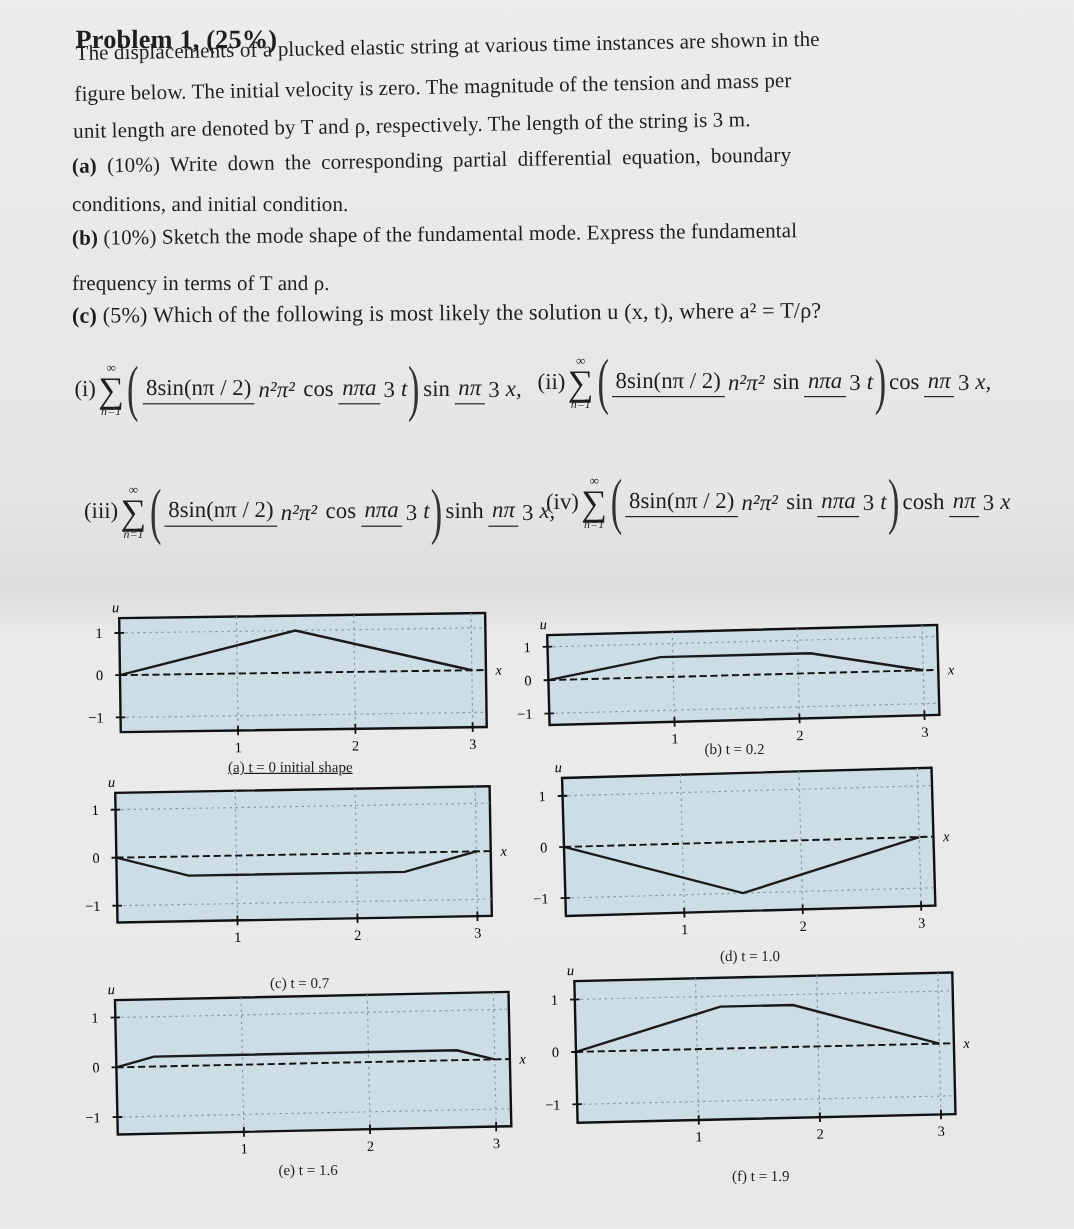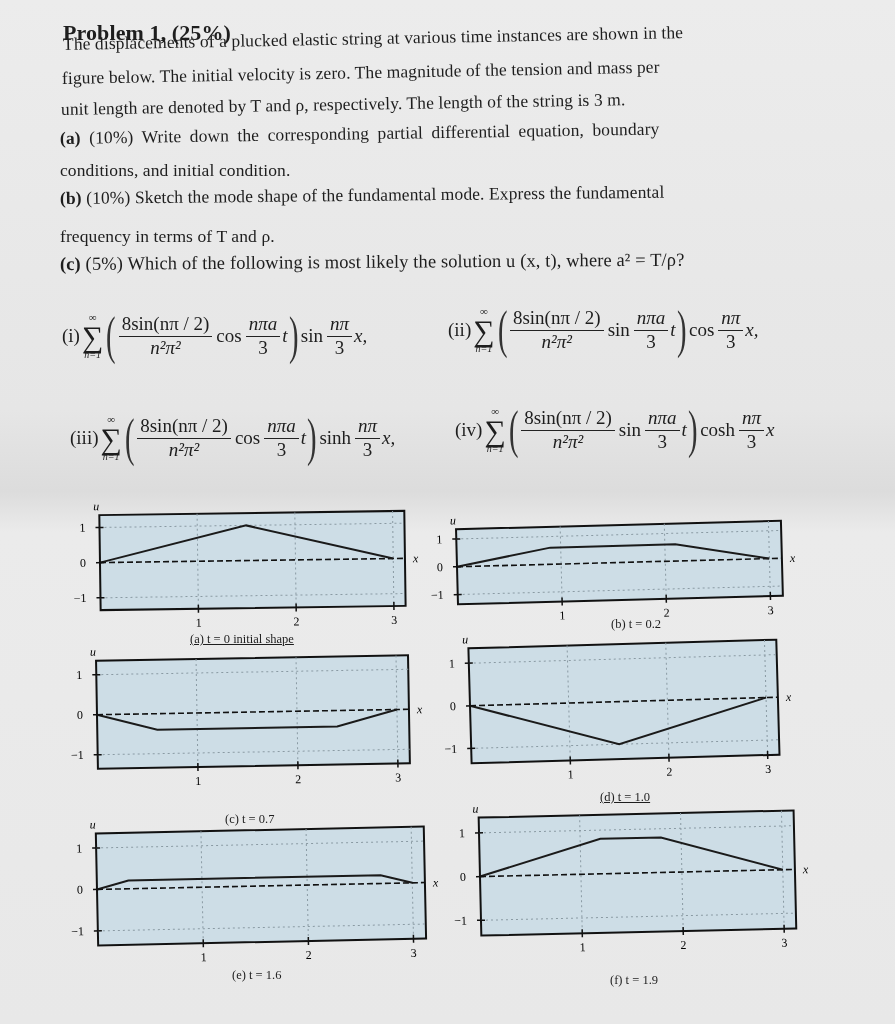--- a/index.html
+++ b/index.html
@@ -8,21 +8,21 @@
     background: linear-gradient(180deg, #ececec 0%, #e6e6e6 40%, #dcdcdc 48%, #ebebeb 52%, #e8e8e8 100%);
     font-family: "Liberation Serif", "DejaVu Serif", serif;
     color:#1e1e1e;
   }
   .text-block { position:absolute; left:60px; top:0; width:780px; }
   .line { position:absolute; font-size:17.5px; white-space:nowrap; letter-spacing:0.1px; }
   .bold { font-weight:bold; }
   .it { font-style:italic; }
 
   .formula { position:absolute; font-size:19px; white-space:nowrap; display:flex; align-items:center; }
-  .frac { display:inline-flex; flex-direction:column; align-items:center; vertical-align:middle; margin:16px 2px; }
+  .frac { display:inline-flex; flex-direction:row; align-items:center; vertical-align:middle; margin:16px 2px; }
   .frac .num { border-bottom:1.3px solid #222; padding:0 3px 1px; line-height:1.1; }
   .frac .den { padding:1px 3px 0; line-height:1.1; }
   .sigma { display:inline-flex; flex-direction:column; align-items:center; margin:0 2px; line-height:0.9; }
   .sigma .sup { font-size:11px; }
   .sigma .sym { font-size:30px; }
   .sigma .sub { font-size:10px; font-style:italic; }
   .paren { font-size:52px; font-weight:100; transform:scaleX(0.55); display:inline-block; line-height:1; margin:0 -3px; color:#333; }
   .fn { margin:16px 2px; }
 
   .plot { position:absolute; }
@@ -211,21 +211,21 @@
         <text class="axis-lbl" x="-14" y="69.27777777777777" text-anchor="end">−1</text>
         <line x1="104.16666666666666" y1="71" x2="104.16666666666666" y2="79" stroke="#111" stroke-width="1.5"></line>
         <text class="axis-lbl" x="104.16666666666666" y="93" text-anchor="middle">1</text>
         <line x1="208.33333333333331" y1="71" x2="208.33333333333331" y2="79" stroke="#111" stroke-width="1.5"></line>
         <text class="axis-lbl" x="208.33333333333331" y="93" text-anchor="middle">2</text>
         <line x1="312.5" y1="71" x2="312.5" y2="79" stroke="#111" stroke-width="1.5"></line>
         <text class="axis-lbl" x="312.5" y="93" text-anchor="middle">3</text>
       <text class="axis-lbl" x="-6" y="-5" font-style="italic">u</text>
       <text class="axis-lbl" x="333" y="41.5" font-style="italic">x</text>
     </svg></div>
-    <div class="caption" style="left: 611px; top: 617px; font-family: Liberation Serif, serif;">(b) t = 0.2</div>
+    <div class="caption" style="left: 587px; top: 617px; font-family: Liberation Serif, serif;">(b) t = 0.2</div>
     <div class="plot" style="left: 97px; top: 658px; transform: rotate(-1deg);"><svg width="312" height="108">
       <rect x="0" y="0" width="312" height="108" fill="#cddde6" stroke="#111" stroke-width="2"></rect>
       <line x1="99.99999999999999" y1="0" x2="99.99999999999999" y2="108" stroke="#8a9aa3" stroke-width="1" stroke-dasharray="2,3"></line>
         <line x1="199.99999999999997" y1="0" x2="199.99999999999997" y2="108" stroke="#8a9aa3" stroke-width="1" stroke-dasharray="2,3"></line>
         <line x1="300" y1="0" x2="300" y2="108" stroke="#8a9aa3" stroke-width="1" stroke-dasharray="2,3"></line>
         <line x1="0" y1="14" x2="312" y2="14" stroke="#8a9aa3" stroke-width="1" stroke-dasharray="2,3"></line>
         <line x1="0" y1="94" x2="312" y2="94" stroke="#8a9aa3" stroke-width="1" stroke-dasharray="2,3"></line>
       <line x1="0" y1="54" x2="312" y2="54" stroke="#111" stroke-width="1.6" stroke-dasharray="6,3"></line>
       <polyline points="0,54 59.99999999999999,70 239.99999999999997,70 300,54" fill="none" stroke="#1a1a1a" stroke-width="2"></polyline>
       <line x1="-4" y1="14" x2="4" y2="14" stroke="#111" stroke-width="1.5"></line>
@@ -261,21 +261,21 @@
         <text class="axis-lbl" x="-14" y="104.09259259259258" text-anchor="end">−1</text>
         <line x1="98.71794871794872" y1="111" x2="98.71794871794872" y2="119" stroke="#111" stroke-width="1.5"></line>
         <text class="axis-lbl" x="98.71794871794872" y="133" text-anchor="middle">1</text>
         <line x1="197.43589743589743" y1="111" x2="197.43589743589743" y2="119" stroke="#111" stroke-width="1.5"></line>
         <text class="axis-lbl" x="197.43589743589743" y="133" text-anchor="middle">2</text>
         <line x1="296.15384615384613" y1="111" x2="296.15384615384613" y2="119" stroke="#111" stroke-width="1.5"></line>
         <text class="axis-lbl" x="296.15384615384613" y="133" text-anchor="middle">3</text>
       <text class="axis-lbl" x="-6" y="-5" font-style="italic">u</text>
       <text class="axis-lbl" x="316" y="61.5" font-style="italic">x</text>
     </svg></div>
-    <div class="caption" style="left: 600px; top: 790px; text-decoration: underline;">(d) t = 1.0</div>
+    <div class="caption" style="left: 600px; top: 790px;">(d) t = 1.0</div>
     <div class="plot" style="left: 97px; top: 830px; transform: rotate(-1.2deg);"><svg width="328" height="112">
       <rect x="0" y="0" width="328" height="112" fill="#cddde6" stroke="#111" stroke-width="2"></rect>
       <line x1="105.12820512820512" y1="0" x2="105.12820512820512" y2="112" stroke="#8a9aa3" stroke-width="1" stroke-dasharray="2,3"></line>
         <line x1="210.25641025641025" y1="0" x2="210.25641025641025" y2="112" stroke="#8a9aa3" stroke-width="1" stroke-dasharray="2,3"></line>
         <line x1="315.38461538461536" y1="0" x2="315.38461538461536" y2="112" stroke="#8a9aa3" stroke-width="1" stroke-dasharray="2,3"></line>
         <line x1="0" y1="14.518518518518519" x2="328" y2="14.518518518518519" stroke="#8a9aa3" stroke-width="1" stroke-dasharray="2,3"></line>
         <line x1="0" y1="97.48148148148148" x2="328" y2="97.48148148148148" stroke="#8a9aa3" stroke-width="1" stroke-dasharray="2,3"></line>
       <line x1="0" y1="56" x2="328" y2="56" stroke="#111" stroke-width="1.6" stroke-dasharray="6,3"></line>
       <polyline points="0,56 31.538461538461537,47.7037037037037 283.84615384615387,47.7037037037037 315.38461538461536,56" fill="none" stroke="#1a1a1a" stroke-width="2"></polyline>
       <line x1="-4" y1="14.518518518518519" x2="4" y2="14.518518518518519" stroke="#111" stroke-width="1.5"></line>

